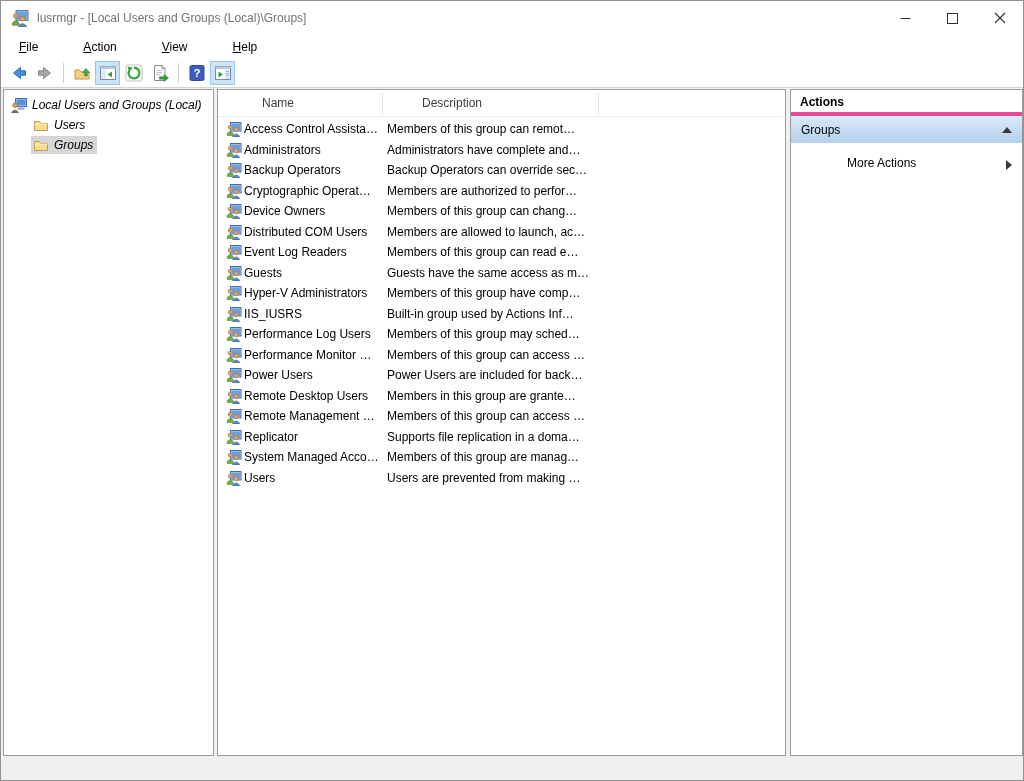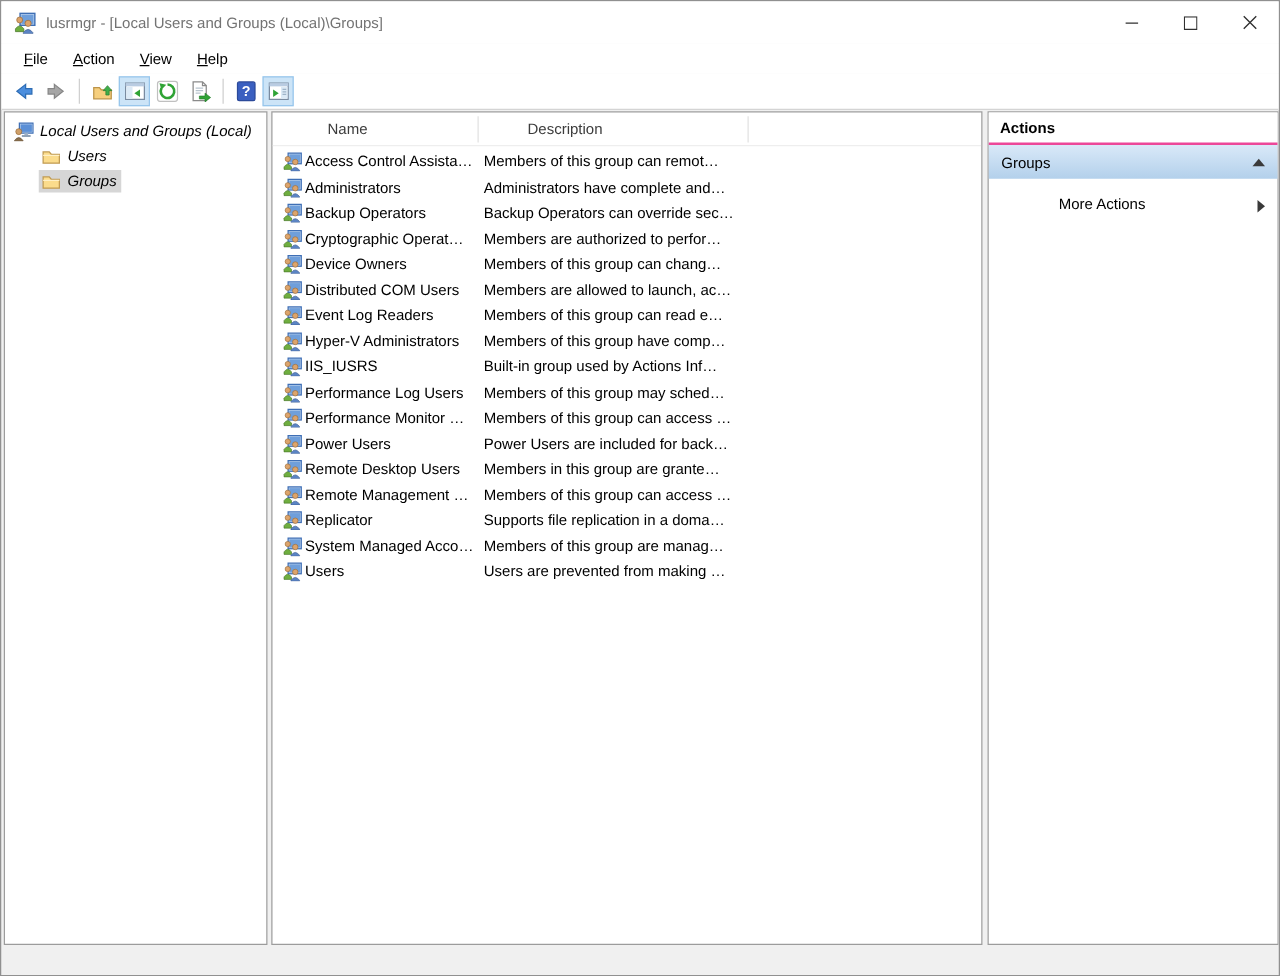--- a/index.html
+++ b/index.html
@@ -12,21 +12,21 @@
   
   .titlebar { position:absolute; top:0; left:0; right:0; height:34px; background:#ffffff;
               display:flex; align-items:center; }
   .titlebar .app-icon { width:18px; height:18px; margin:0 8px 0 10px; flex:0 0 auto; }
   .titlebar .title-text { font-size:12px; color:#737373; white-space:nowrap; }
   .win-controls { position:absolute; right:0; top:0; height:34px; display:flex; }
   .win-btn { width:47px; height:34px; display:flex; align-items:center; justify-content:center; }
 
   
   .menubar { position:absolute; top:34px; left:0; right:0; height:24px; background:#ffffff;
-             display:flex; align-items:center; padding-left:8px; }
+             display:flex; align-items:center; padding-left:8px;gap:25px; }
   .menu-item { padding:3px 10px; cursor:default; }
   .menu-item .mkey { text-decoration:underline; }
 
   
   .toolbar { position:absolute; top:58px; left:0; right:0; height:29px; background:#ffffff;
              border-bottom:1px solid #d4d4d4; display:flex; align-items:center; padding-left:5px; }
   .tb-btn { width:25px; height:24px; display:flex; align-items:center; justify-content:center;
             border:1px solid transparent; margin-right:1px; }
   .tb-btn.toggled { background:#cce4f7; border-color:#98c6ec; }
   .tb-sep { width:1px; height:20px; background:#d0d0d0; margin:0 5px; }
@@ -57,21 +57,21 @@
 
   
   .list-rows { position:absolute; top:29px; left:0; right:0; }
   .list-row { height:20.5px; position:relative; display:flex; align-items:center; }
   .list-row .g-icon { position:absolute; left:8px; top:2px; width:16px; height:16px; }
   .cell-name { position:absolute; left:26px; white-space:nowrap; }
   .cell-desc { position:absolute; left:169px; white-space:nowrap; }
 
   
   .actions-title { height:26px; line-height:25px; font-weight:bold; padding-left:9px;
-                   border-bottom:2px solid #ec4899; background:#fff; }
+                   border-bottom:4px solid #ec4899; background:#fff; }
   .actions-group-bar { height:27px; display:flex; align-items:center; padding:0 10px;
                        background:linear-gradient(#d9e9f8,#b3d0eb); }
   .actions-group-bar .bar-label { flex:1; }
   .tri-up { width:0; height:0; border-left:5px solid transparent; border-right:5px solid transparent;
             border-bottom:6px solid #3a3a3a; }
   .actions-more { height:27px; display:flex; align-items:flex-end; padding:0 10px 0 56px; }
   .actions-more .bar-label { flex:1; }
   .tri-right { width:0; height:0; border-top:5px solid transparent; border-bottom:5px solid transparent;
                border-left:6px solid #3a3a3a; }
 </style>
@@ -275,20 +275,27 @@
         </div>
 
         <div class="list-row">
           <svg class="g-icon" viewBox="0 0 16 16">
             <use href="#g-two-users"></use>
           </svg>
           <span class="cell-name">Event Log Readers</span>
           <span class="cell-desc">Members of this group can read e…</span>
         </div>
 
+        <div class="list-row">
+          <svg class="g-icon" viewBox="0 0 16 16">
+            <use href="#g-two-users"></use>
+          </svg>
+          <span class="cell-name">Guests</span>
+          <span class="cell-desc">Guests have the same access as m…</span>
+        </div>
 
         <div class="list-row">
           <svg class="g-icon" viewBox="0 0 16 16">
             <use href="#g-two-users"></use>
           </svg>
           <span class="cell-name">Hyper-V Administrators</span>
           <span class="cell-desc">Members of this group have comp…</span>
         </div>
 
         <div class="list-row">

